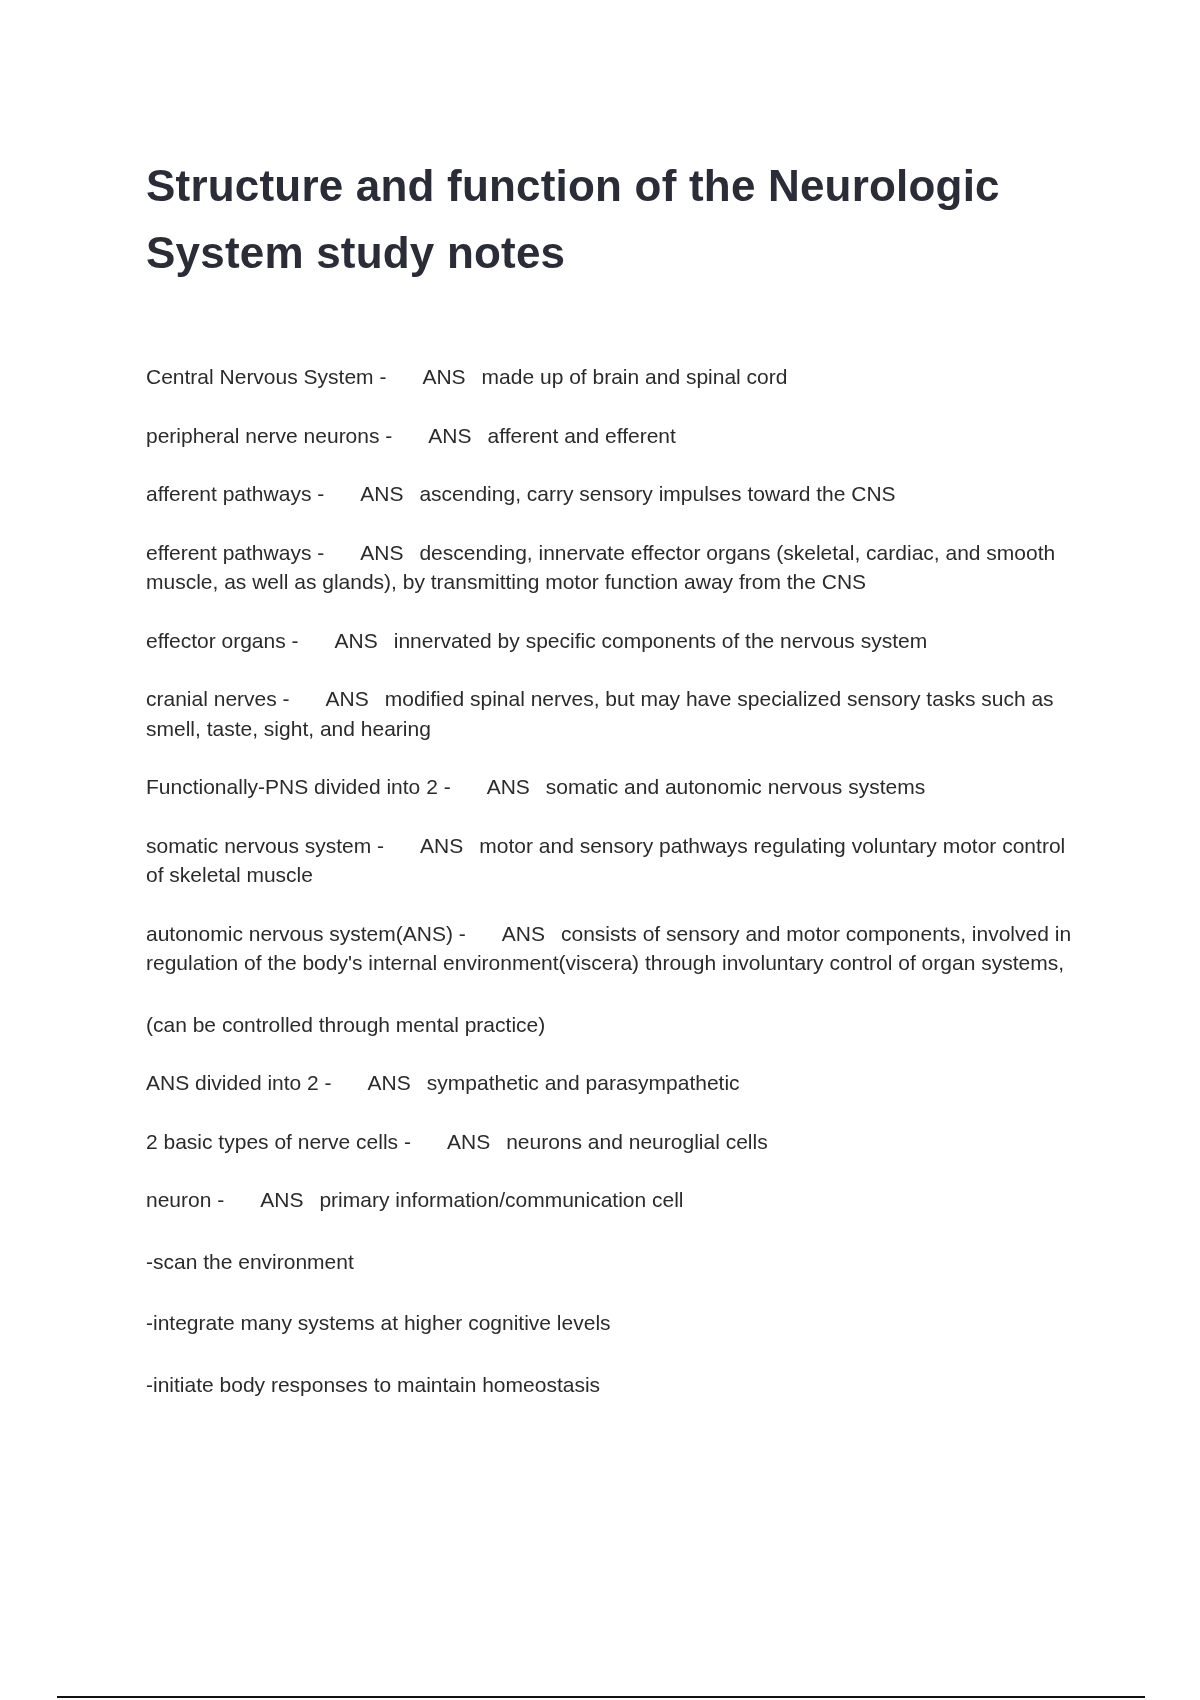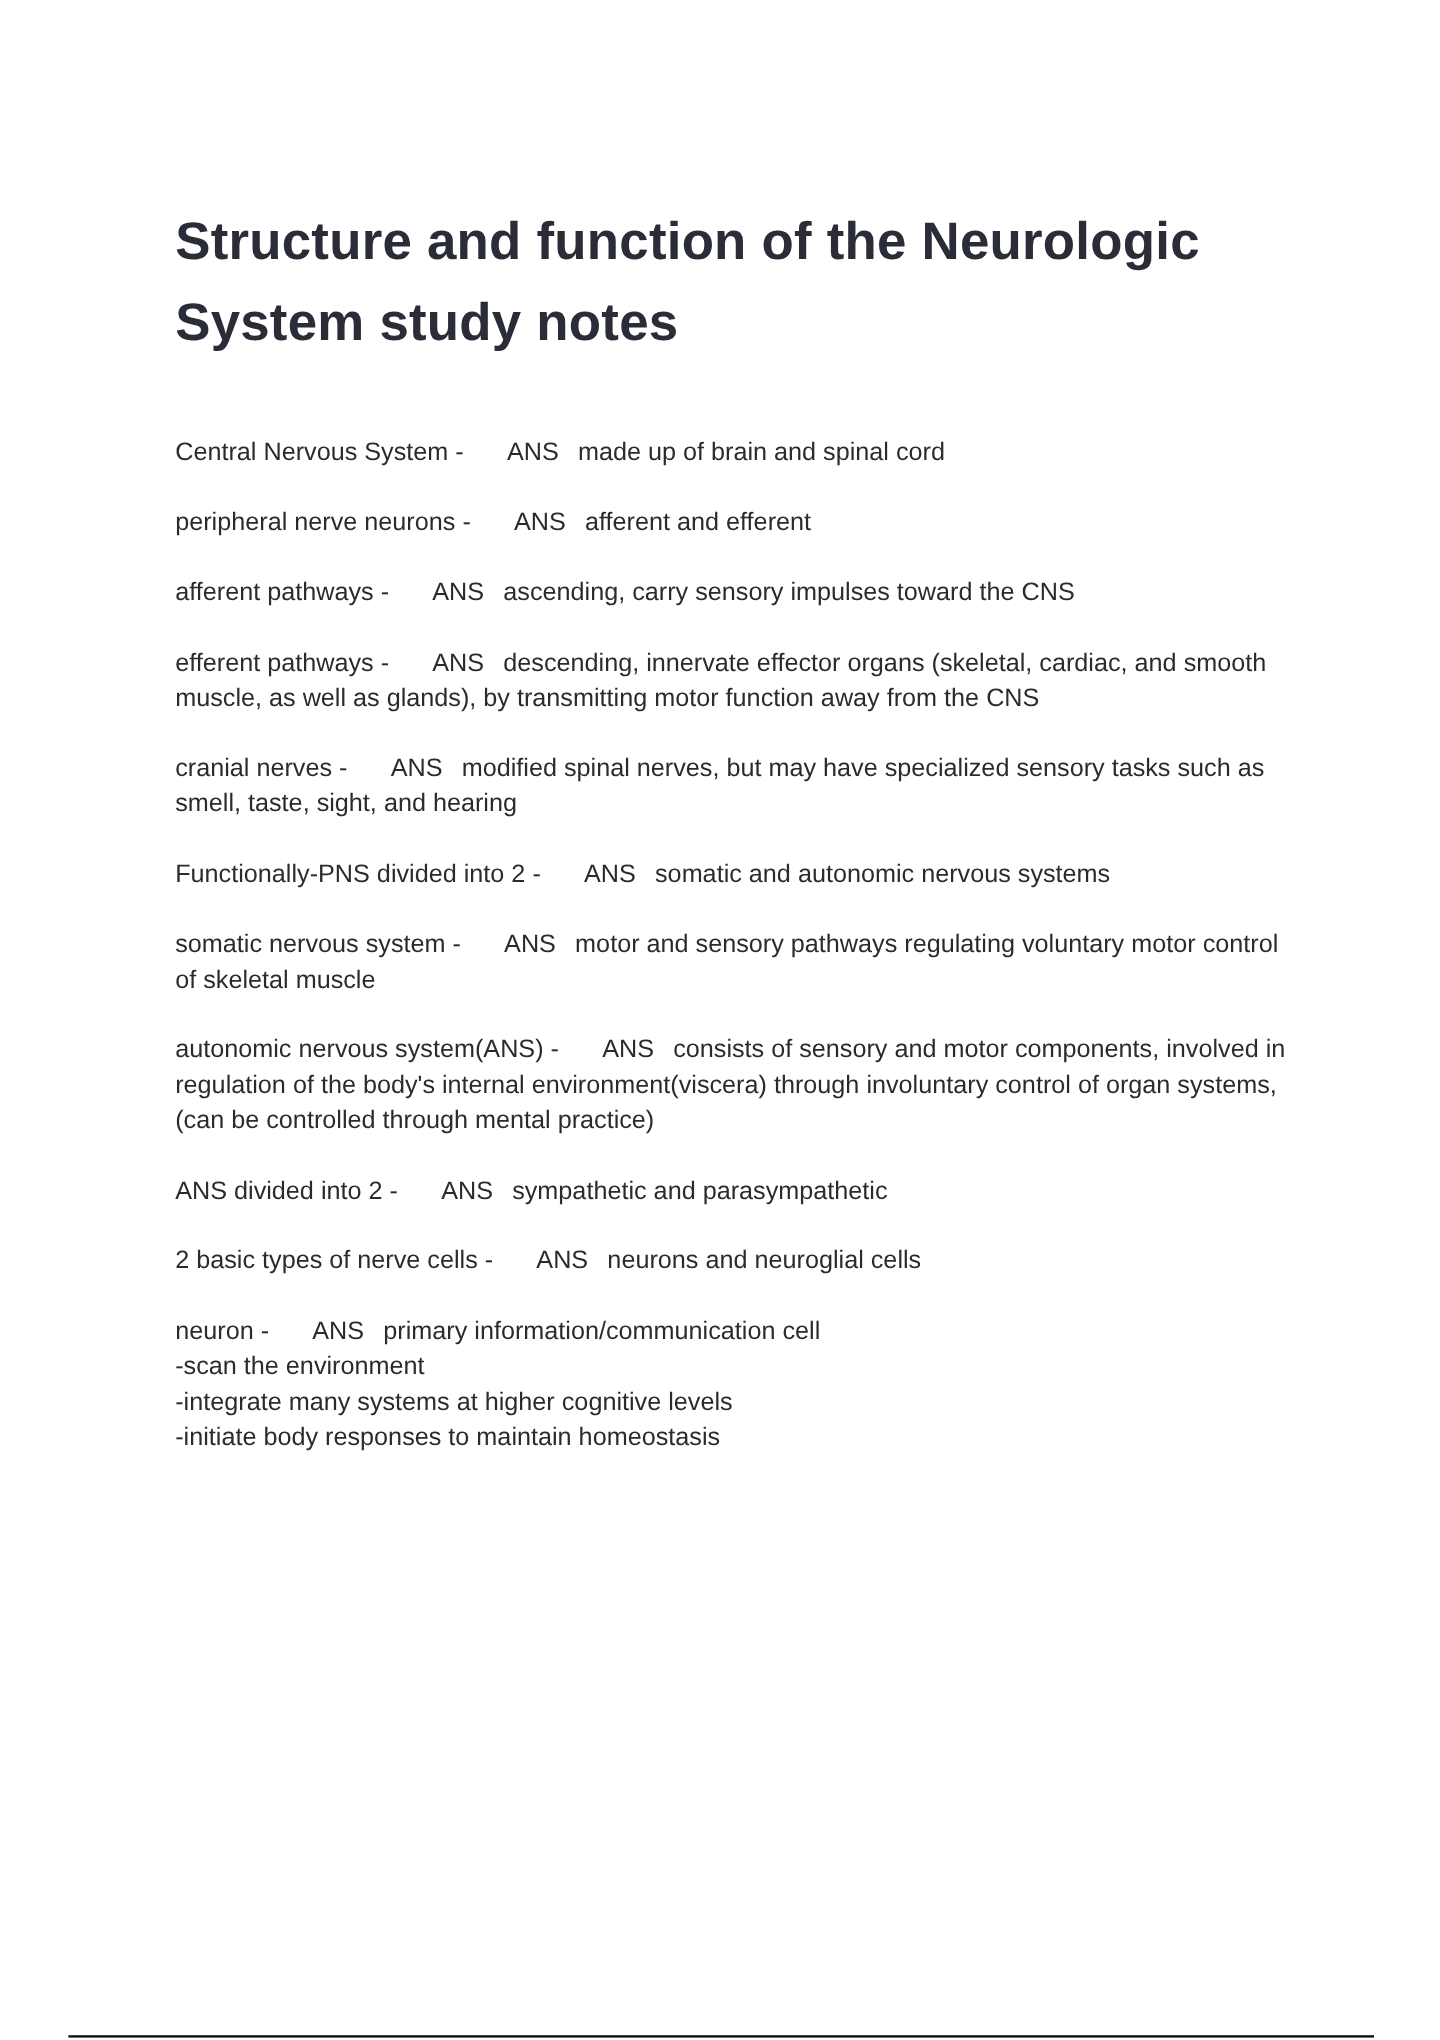--- a/index.html
+++ b/index.html
@@ -10,21 +10,21 @@
     body {
       width: 1200px;
       height: 1700px;
       position: relative;
       overflow: hidden;
       font-family: "Liberation Sans", sans-serif;
     }
     .page-title {
       position: absolute;
       left: 146px;
-      top: 168px;
+      top: 152px;
       width: 940px;
       margin: 0;
       font-family: "Liberation Sans", sans-serif;
       font-weight: bold;
       font-size: 44px;
       line-height: 67px;
       color: #2a2d38;
       letter-spacing: 0.2px;
     }
     .entries {
@@ -38,21 +38,21 @@
       line-height: 29.5px;
       color: #2b2b2b;
       margin: 0 0 29px 0;
       white-space: normal;
     }
     .entry .term { }
     .entry .sep { display: inline-block; width: 36px; }
     .entry .ans { }
     .entry .gap { display: inline-block; width: 16px; }
     .entry .def { }
-    .entry .line { display: block; }
+    .entry .line { display: block; margin-top: 32px; }
     .footer-rule {
       position: absolute;
       left: 57px;
       top: 1696px;
       width: 1088px;
       height: 2px;
       background: #111111;
     }
   </style>
 </head>
@@ -72,20 +72,23 @@
   </p>
 
   <p class="entry">
     <span class="term">afferent pathways -</span><span class="sep"></span><span class="ans">ANS</span><span class="gap"></span><span class="def">ascending, carry sensory impulses toward the CNS</span>
   </p>
 
   <p class="entry">
     <span class="term">efferent pathways -</span><span class="sep"></span><span class="ans">ANS</span><span class="gap"></span><span class="def">descending, innervate effector organs (skeletal, cardiac, and smooth muscle, as well as glands), by transmitting motor function away from the CNS</span>
   </p>
 
+  <p class="entry">
+    <span class="term">effector organs -</span><span class="sep"></span><span class="ans">ANS</span><span class="gap"></span><span class="def">innervated by specific components of the nervous system</span>
+  </p>
 
   <p class="entry">
     <span class="term">cranial nerves -</span><span class="sep"></span><span class="ans">ANS</span><span class="gap"></span><span class="def">modified spinal nerves, but may have specialized sensory tasks such as smell, taste, sight, and hearing</span>
   </p>
 
   <p class="entry">
     <span class="term">Functionally-PNS divided into 2 -</span><span class="sep"></span><span class="ans">ANS</span><span class="gap"></span><span class="def">somatic and autonomic nervous systems</span>
   </p>
 
   <p class="entry">

